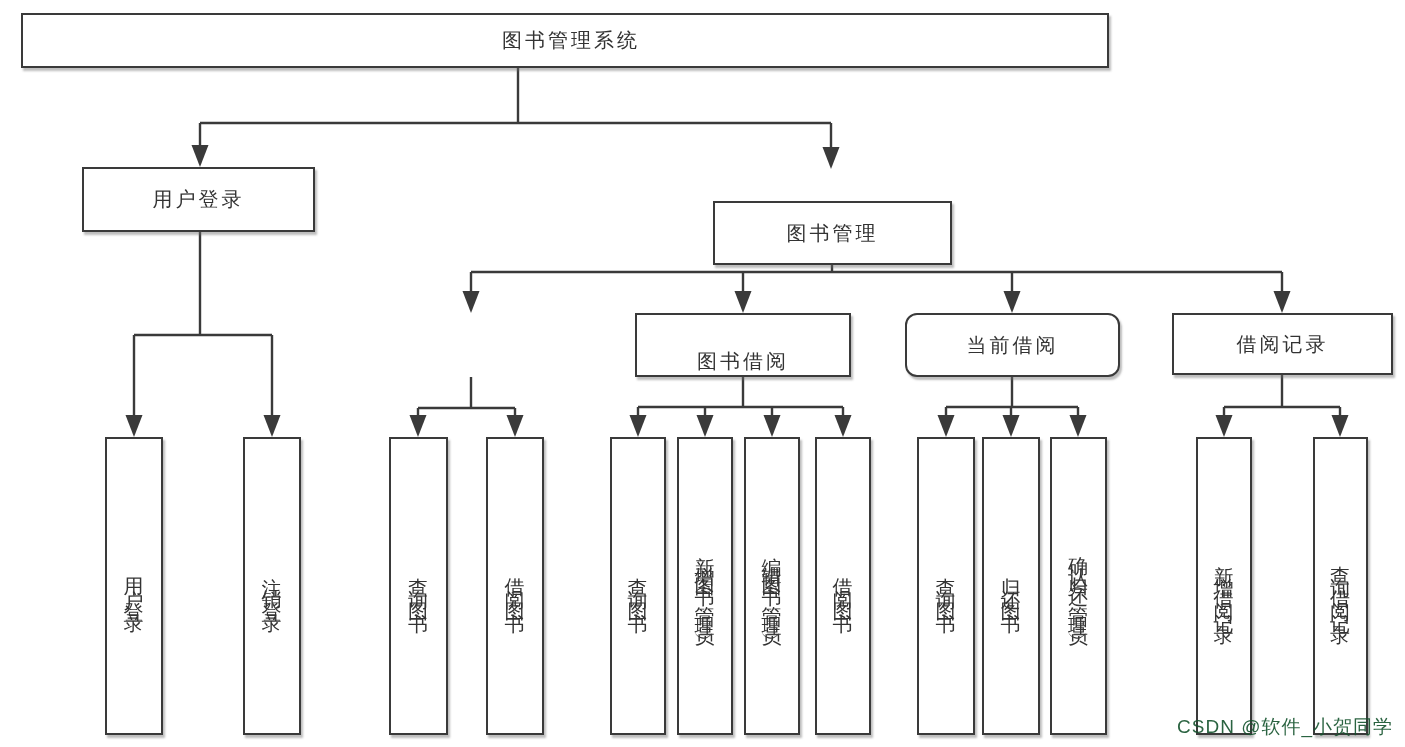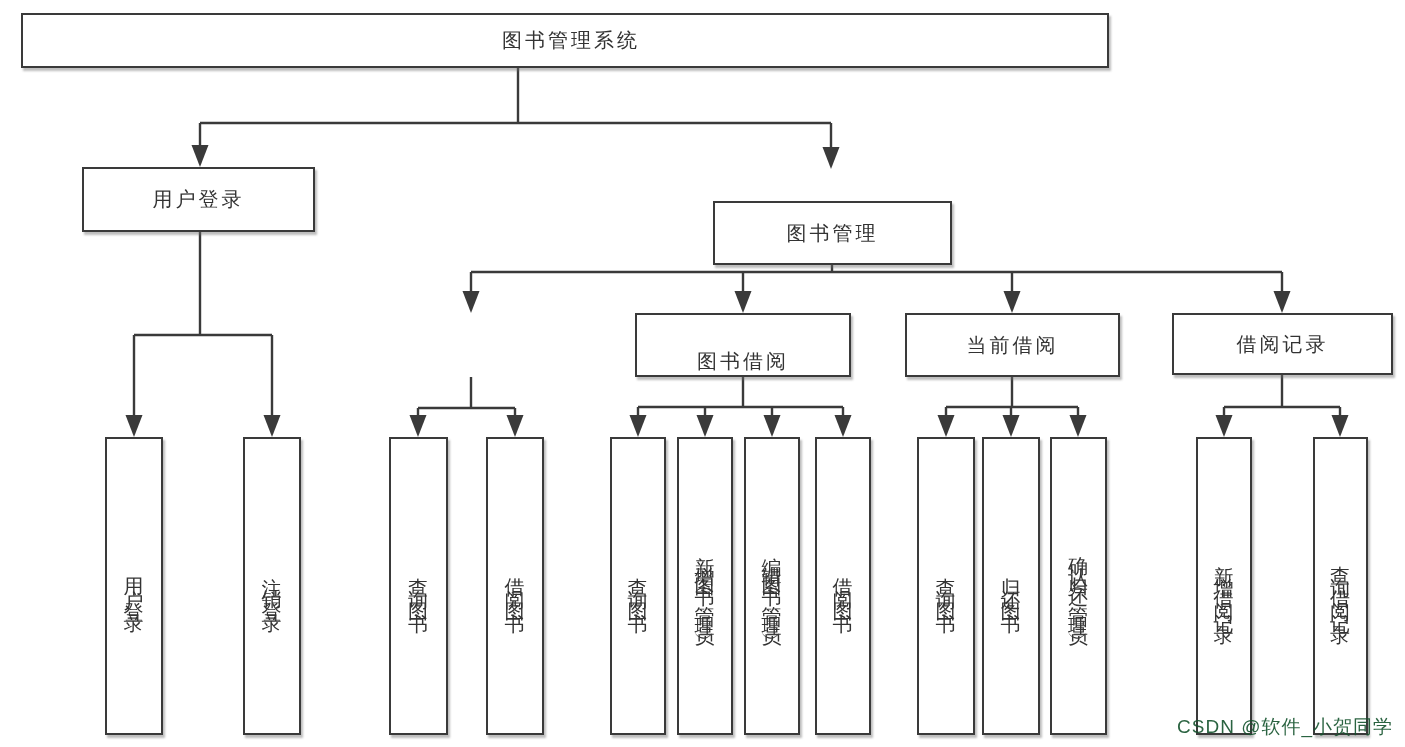--- a/index.html
+++ b/index.html
@@ -114,21 +114,21 @@
   <div class="box" style="left:82px; top:167px; width:233px; height:65px;">
     <span class="hlabel">用户登录</span>
   </div>
   <div class="box" style="left:713px; top:169px; width:239px; height:64px;margin-top:32px;">
     <span class="hlabel">图书管理</span>
   </div>
 
   <div class="box" style="left:635px; top:313px; width:216px; height:64px;align-items:flex-end;">
     <span class="hlabel">图书借阅</span>
   </div>
-  <div class="box" style="left:905px; top:313px; width:215px; height:64px;">
+  <div class="box" style="left:905px; top:313px; width:215px; height:64px;border-radius:12px;">
     <span class="hlabel">当前借阅</span>
   </div>
   <div class="box" style="left:1172px; top:313px; width:221px; height:62px;">
     <span class="hlabel">借阅记录</span>
   </div>
 
   <div class="box leaf" style="left:105px; width:58px;">
     <span class="vtext">用户登录</span>
   </div>
   <div class="box leaf" style="left:243px; width:58px;">

